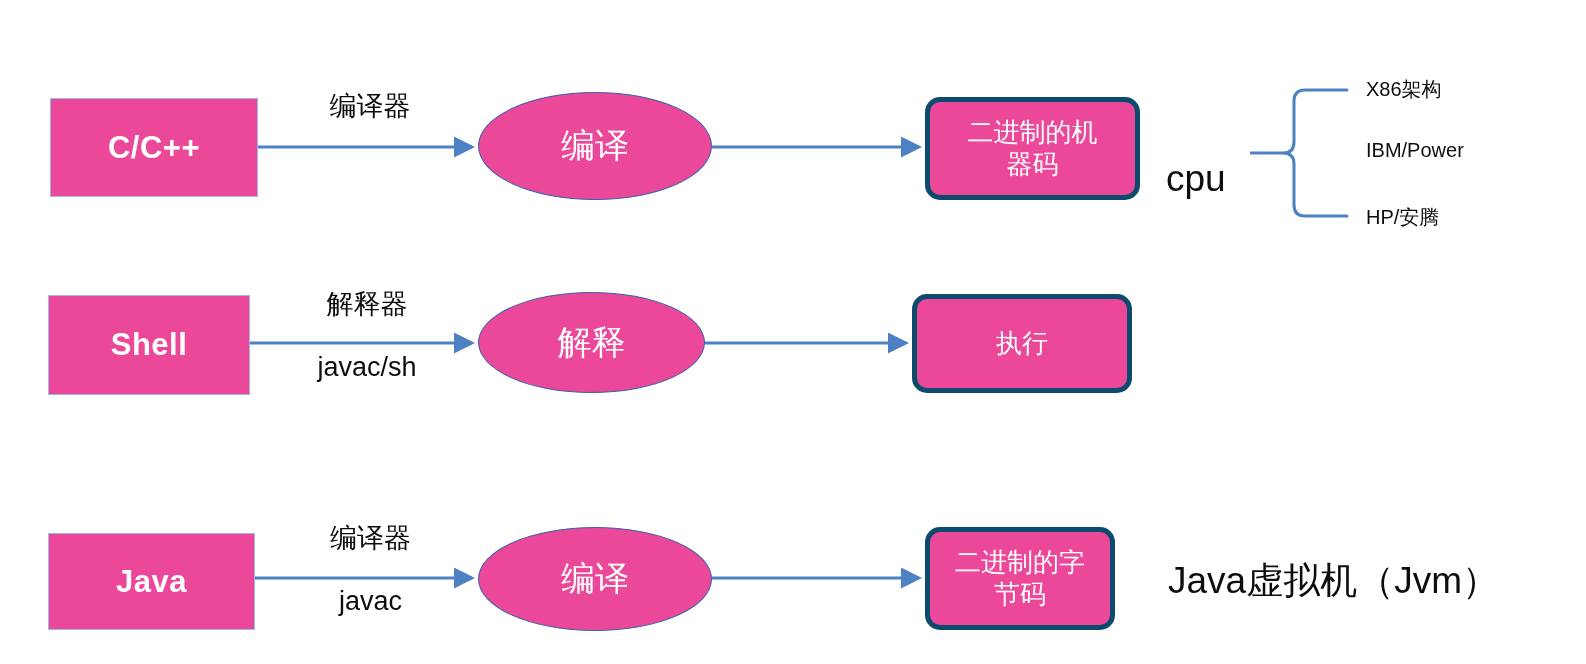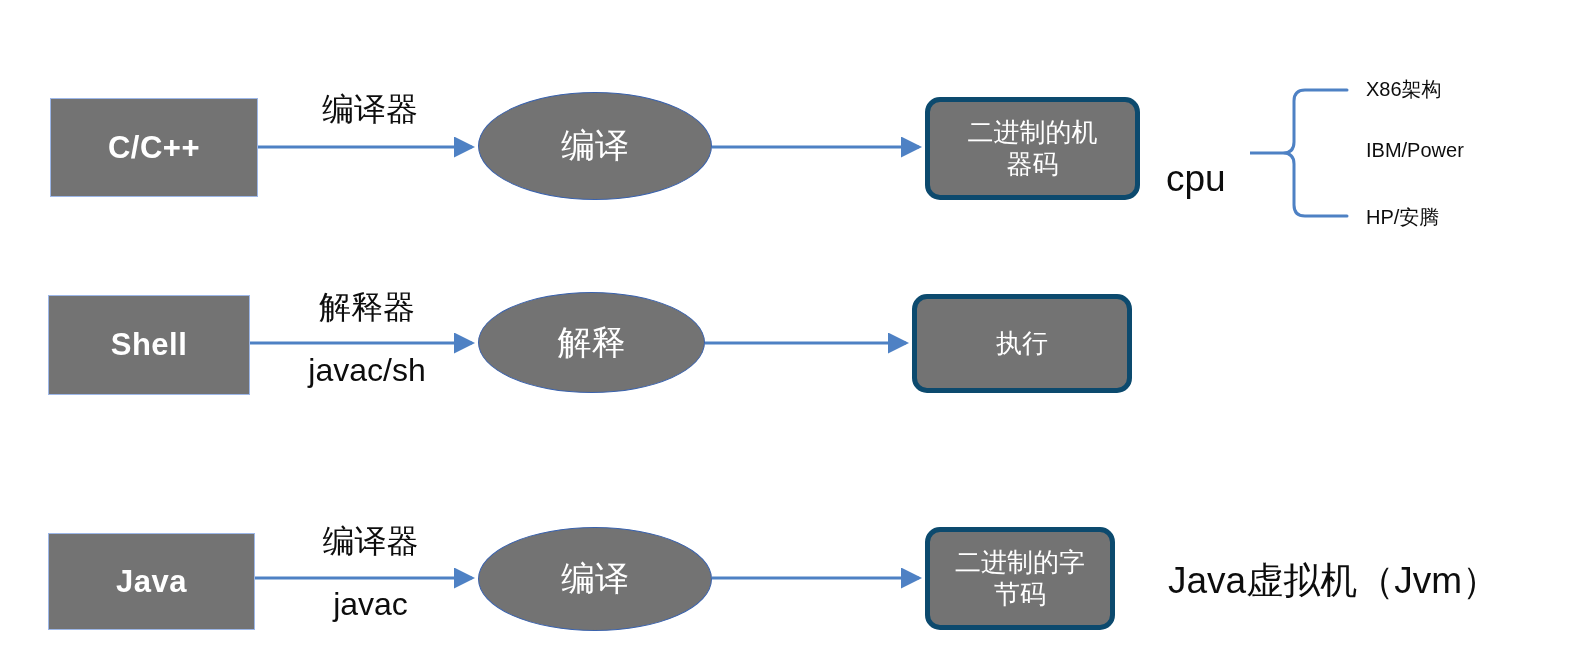--- a/index.html
+++ b/index.html
@@ -18,21 +18,21 @@
     overflow: hidden;
   }
   .shape {
     position: absolute;
     box-sizing: border-box;
     display: flex;
     align-items: center;
     justify-content: center;
     text-align: center;
     color: #ffffff;
-    background: #737373;
+    background: #ec4899;
     border: 1px solid #9DB7E8;
   }
   .rect {
     font-weight: bold;
     font-size: 31px;
     letter-spacing: 0.5px;
   }
   .ellipse {
     border-radius: 50%;
     font-size: 34px;
@@ -42,21 +42,21 @@
   .roundrect {
     border-radius: 15px;
     font-size: 26px;
     line-height: 1.22;
     border: 5px solid #0c4a6e;
     padding: 0 16px;
   }
   .edge-label {
     position: absolute;
     color: #0d0d0d;
-    font-size: 32px;
+    font-size: 27px;
     white-space: nowrap;
     text-align: center;
   }
   .plain-label {
     position: absolute;
     color: #0d0d0d;
     white-space: nowrap;
   }
   .cpu-label {
     font-size: 37px;

